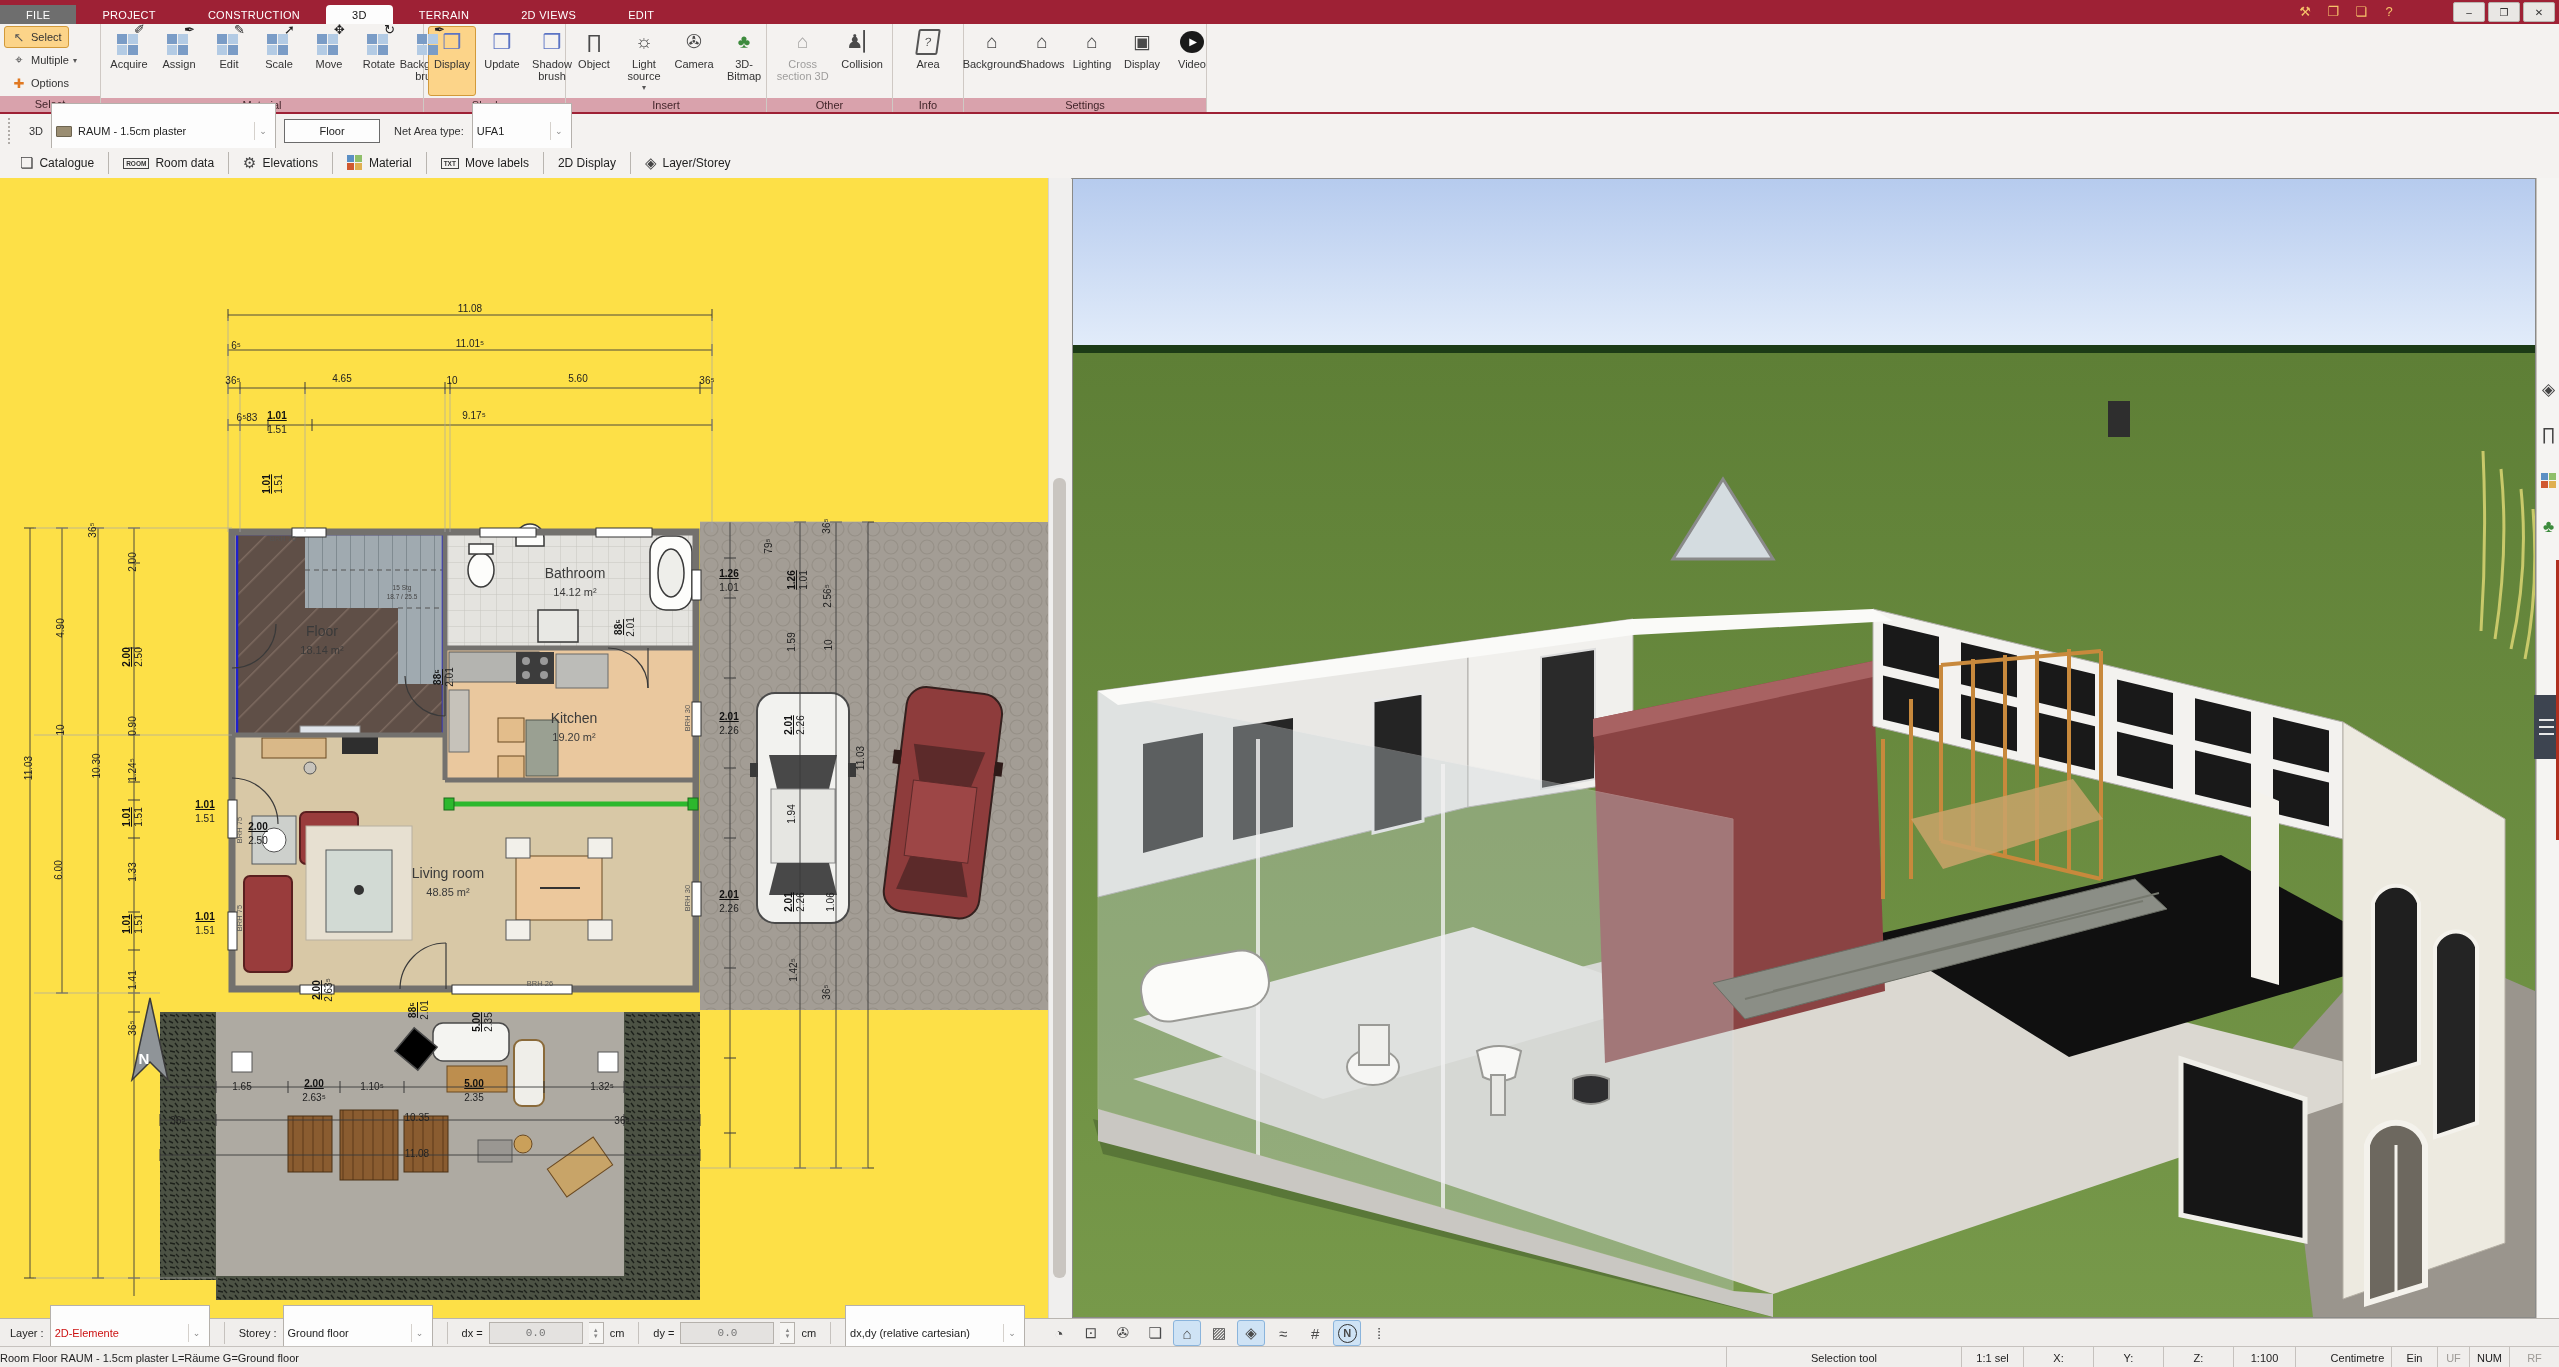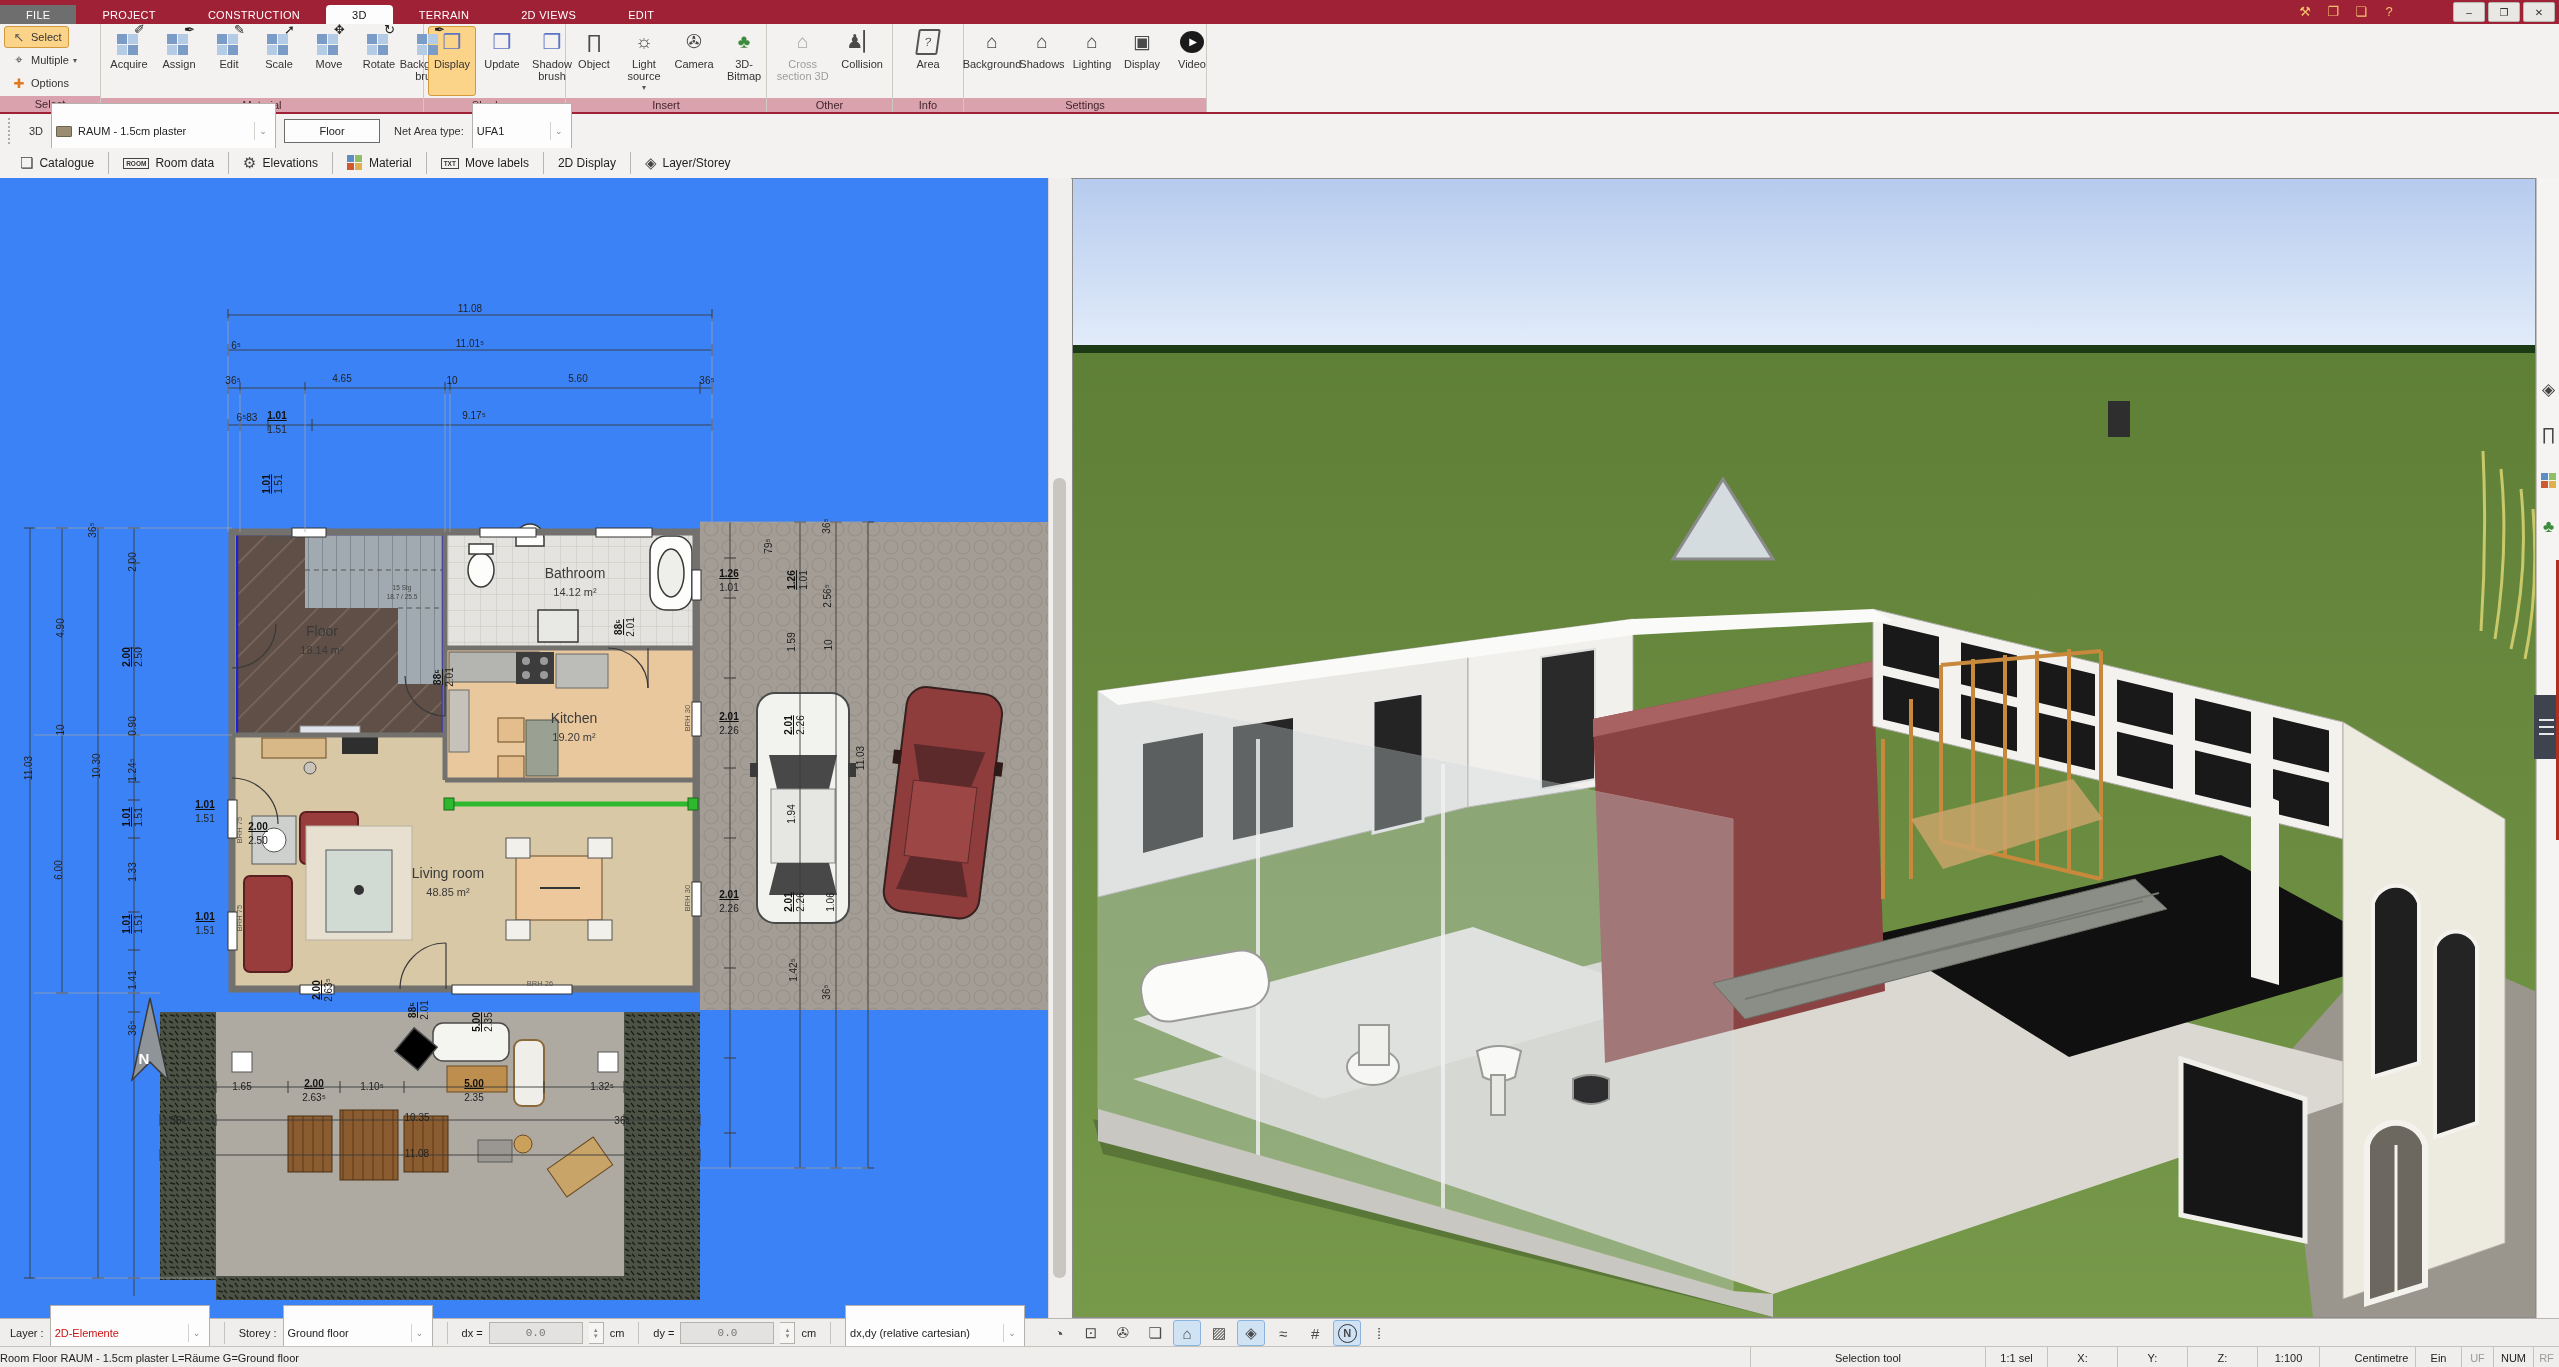--- a/index.html
+++ b/index.html
@@ -52,21 +52,21 @@
   .vtab{display:flex;align-items:center;gap:6px;padding:0 14px;height:26px;font-size:12px;color:#222;}
   .vsep{width:1px;height:22px;background:#b9b5b0;}
   .vicon{font-style:normal;font-size:15px;color:#444;}
   .roombox,.txtbox{font-size:6.5px;border:1px solid #444;padding:1px 2px;color:#333;font-weight:bold;letter-spacing:0;}
   .vicon.colorgrid{width:16px;height:16px;background:
      linear-gradient(#5b8fc4,#5b8fc4) 0 0/7px 7px no-repeat,
      linear-gradient(#8fbf6a,#8fbf6a) 8px 0/7px 7px no-repeat,
      linear-gradient(#e0b050,#e0b050) 8px 8px/7px 7px no-repeat,
      linear-gradient(#d05830,#d05830) 0 8px/7px 7px no-repeat;}
   
-  #plan-pane{position:absolute;left:0;top:178px;width:1048px;height:1140px;background:#3b82f6;overflow:hidden;}
+  #plan-pane{position:absolute;left:0;top:178px;width:1048px;height:1140px;background:#fde047;overflow:hidden;}
   #vscroll{position:absolute;left:1048px;top:178px;width:22px;height:1140px;background:#f0efee;border-left:1px solid #d8d4d0;}
   #vscroll .thumb{position:absolute;left:4px;top:300px;width:13px;height:800px;background:#c9c5c0;border-radius:6px;}
   #view3d{position:absolute;left:1072px;top:178px;width:1464px;height:1140px;background:#cfe0f4;border:1px solid #8a8a88;box-sizing:border-box;}
   #rightstrip{position:absolute;left:2536px;top:178px;width:23px;height:1140px;background:#f5f4f2;border-left:1px solid #c4c0bb;}
   .rsicon{position:absolute;left:0;width:23px;height:30px;display:flex;align-items:center;justify-content:center;font-size:17px;color:#444;}
   #grip{position:absolute;left:2534px;top:695px;width:25px;height:64px;background:#3d4450;display:flex;flex-direction:column;align-items:center;justify-content:center;gap:5px;}
   #grip .gl{width:15px;height:2px;background:#e8e8e8;}
   #redbar{position:absolute;left:2556px;top:560px;width:3px;height:280px;background:#b03020;}
   
   #botbar{position:absolute;left:0;top:1318px;width:2559px;height:28px;background:#f0eeec;border-top:1px solid #b9b5b0;display:flex;align-items:center;padding-left:10px;gap:6px;font-size:11px;}
@@ -843,16 +843,16 @@
   <div class="scell" style="width: 235px;">Selection tool</div>
       <div class="scell" style="width: 62px;">1:1 sel</div>
       <div class="scell" style="width: 70px;">X:</div>
       <div class="scell" style="width: 70px;">Y:</div>
       <div class="scell" style="width: 70px;">Z:</div>
       <div class="scell" style="width: 62px;">1:100</div>
       <div class="scell" style="width: 96px; padding-left: 32px;">Centimetre</div>
       <div class="scell" style="width: 46px;">Ein</div>
       <div class="scell dim" style="width: 32px;">UF</div>
       <div class="scell" style="width: 40px;">NUM</div>
-      <div class="scell dim" style="width: 26px;">RF</div>
+      <div class="scell dim" style="width: 50px;">RF</div>
     </div>
 
 </div>
 
 </body></html>

